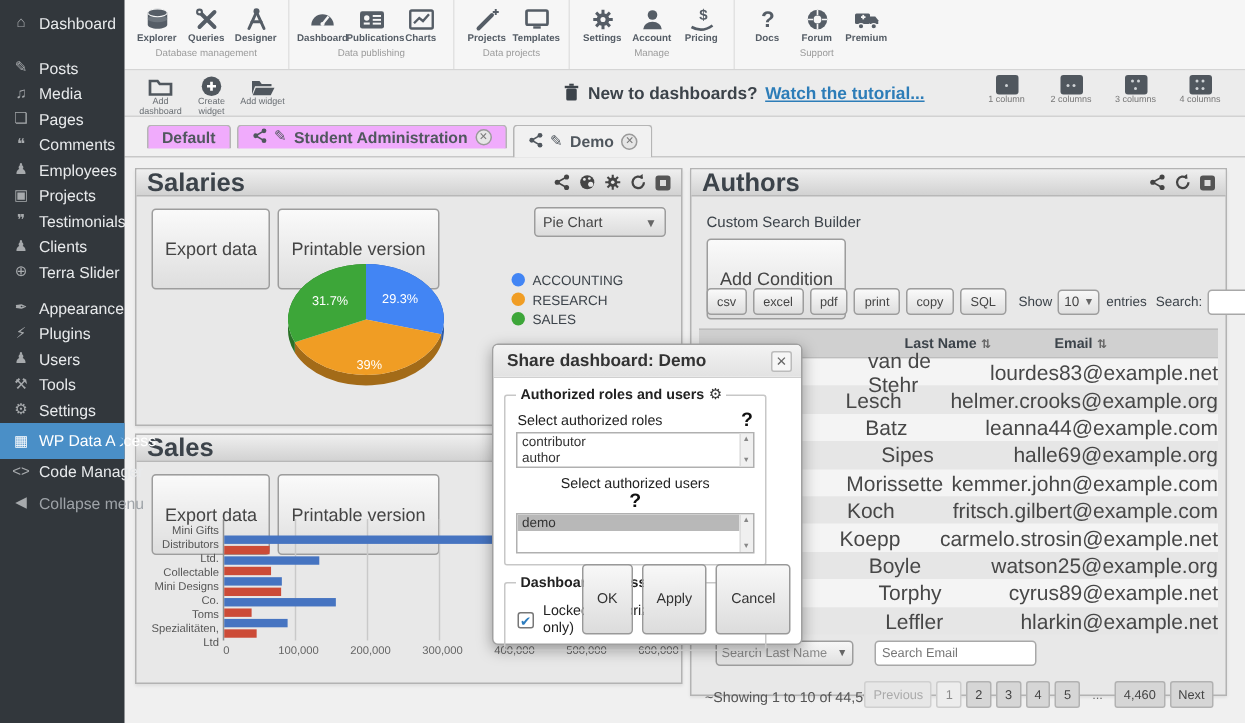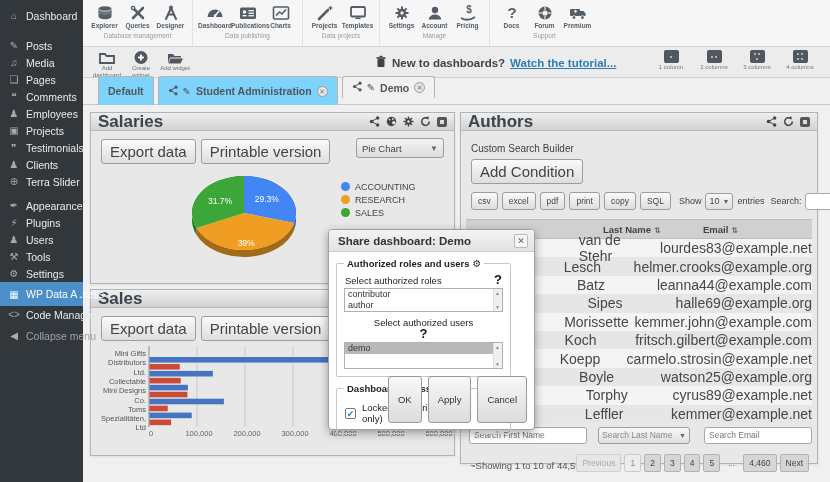--- a/index.html
+++ b/index.html
@@ -38,34 +38,34 @@
   .ab-cols{position:absolute;right:12px;top:3px;display:flex;gap:7px;}
   .col-btn{width:36px;text-align:center;cursor:pointer;}
   .col-sq{width:15px;height:13px;margin:0 auto;background:#50575e;border-radius:2px;display:flex;flex-wrap:wrap;align-items:center;justify-content:center;gap:2px;padding:3px;}
   .col-sq i{width:2px;height:2px;background:#cfd3d6;border-radius:50%;display:block;}
   .col-label{font-size:6px;color:#777;line-height:8px;}
 
   
   #tabbar{position:absolute;left:83px;top:78px;width:747px;height:27px;z-index:4;}
   #tabbar .rule{position:absolute;left:0;right:0;bottom:0;border-bottom:1px solid #c8c8c8;}
   .tabs{position:absolute;left:15px;bottom:0;display:flex;gap:4px;}
-  .tab{height:29px;display:flex;align-items:center;gap:5px;padding:0 9px;background:#7dd3fc;border:1px solid #b5b5b5;border-bottom:none;border-radius:3px 3px 0 0;font-size:10.5px;font-weight:bold;color:#50575e;cursor:pointer;}
+  .tab{height:16px;display:flex;align-items:center;gap:5px;padding:0 9px;background:#f0abfc;border:1px solid #b5b5b5;border-bottom:none;border-radius:3px 3px 0 0;font-size:10.5px;font-weight:bold;color:#50575e;cursor:pointer;}
   .tab.active{background:#f1f1f1;height:22px;position:relative;z-index:2;}
   .tab .pencil{font-size:10px;color:#50575e;}
   .tab .closer{width:11px;height:11px;border:1px solid #9a9a9a;border-radius:50%;font-size:7px;line-height:9px;text-align:center;color:#7a7a7a;background:#e6e6e6;}
 
   
   .panel{position:absolute;background:#e8e8e8;border:1px solid #b3b3b3;box-shadow:0 1px 2px rgba(0,0,0,.08);}
   .panel-h{height:18px;background:linear-gradient(#efefef,#d2d2d2);border-bottom:1px solid #b8b8b8;display:flex;align-items:center;padding:0 7px;}
   .panel-title{font-size:17px;font-weight:bold;color:#3c434a;flex:1;}
   .panel-icons{display:flex;align-items:center;gap:6px;}
   .panel-icons svg,.panel-icons .sq{cursor:pointer;display:block;}
   .sq{width:10px;height:10px;background:#555;border-radius:2px;position:relative;}
   .sq::after{content:"";position:absolute;left:3px;top:3px;width:4px;height:4px;background:#dcdcdc;}
-  .btn{display:inline-block;background:linear-gradient(#fafafa,#dedede);border:1px solid #9d9d9d;border-radius:3px;font-size:15px;color:#444;padding:3px 8px;cursor:pointer;}
+  .btn{display:inline-block;background:linear-gradient(#fafafa,#dedede);border:1px solid #9d9d9d;border-radius:3px;font-size:12px;color:#444;padding:19px 8px;cursor:pointer;}
   .select{background:linear-gradient(#f4f4f4,#dcdcdc);border:1px solid #9d9d9d;border-radius:3px;font-size:9.5px;color:#444;display:flex;align-items:center;padding:0 5px;cursor:pointer;}
   .select .chev{margin-left:auto;font-size:8px;color:#666;}
 
   #salaries{left:90px;top:112px;width:365px;height:172px;}
   #salaries .btns{position:absolute;left:10px;top:26px;display:flex;gap:5px;}
   #salaries .select{position:absolute;right:10px;top:25px;width:88px;height:20px;}
   #pie-wrap{position:absolute;left:0;top:50px;width:365px;height:120px;}
   .legend{position:absolute;left:250px;top:17px;}
   .legend-row{display:flex;align-items:center;gap:5px;height:13px;}
   .legend-dot{width:9px;height:9px;border-radius:50%;}
@@ -637,25 +637,24 @@
           <span class="c3">watson25@example.org</span>
         </div>
       <div class="dt-row">
           <span class="c1"></span>
           <span class="c2">Torphy</span>
           <span class="c3">cyrus89@example.net</span>
         </div>
       <div class="dt-row">
           <span class="c1"></span>
           <span class="c2">Leffler</span>
-          <span class="c3">kemmer@example.net</span>
+          <span class="c3">hlarkin@example.net</span>
         </div>
     </div>
     <div class="dt-searchrow">
-      <input style="width: 118px; margin-left: 3px;" placeholder="Search First Name">
       <span class="dt-select" style="width:92px;margin-left:11px;">
           <span style="color:#888;font-size:8.5px;">Search Last Name</span>
           <span class="chev" style="margin-left:auto;font-size:7px;color:#666;">▼</span>
         </span>
       <input style="width: 108px; margin-left: 14px;" placeholder="Search Email">
     </div>
     <div class="dt-footer-status">~Showing 1 to 10 of 44,594 entries</div>
     <div class="pager">
       <span class="pg disabled">Previous</span>
       <span class="pg current">1</span>

